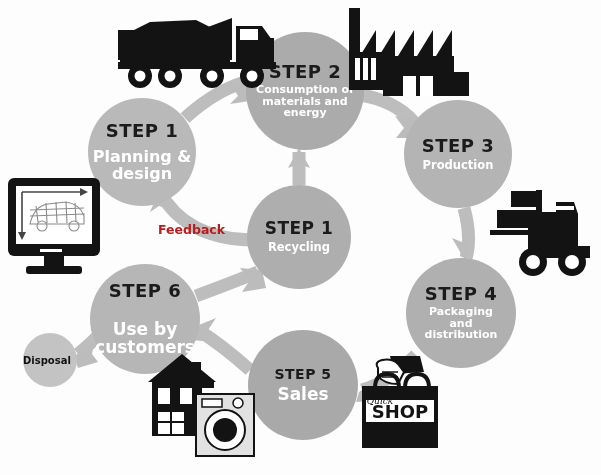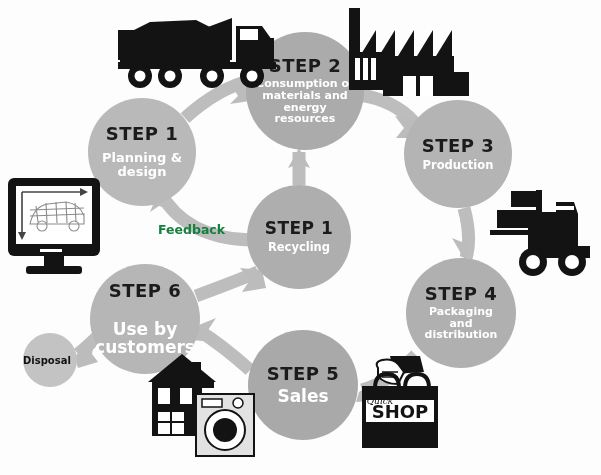--- a/index.html
+++ b/index.html
@@ -11,54 +11,54 @@
   .node{position:absolute;border-radius:50%;
         display:flex;flex-direction:column;align-items:center;justify-content:center;
         text-align:center;box-sizing:border-box;z-index:6;}
   .node .t{font-weight:bold;color:#1b1b1b;letter-spacing:.5px;line-height:1;
            font-family:"DejaVu Sans",sans-serif;}
   .node .s{color:#ffffff;font-weight:bold;line-height:1.08;
            font-family:"DejaVu Sans",sans-serif;}
 
   .n1{left:88px;top:98px;width:108px;height:108px;background:#b9b9b9;}
   .n1 .t{font-size:18px;margin-bottom:8px;}
-  .n1 .s{font-size:13px;}
+  .n1 .s{font-size:16px;}
 
   .n2{left:246px;top:32px;width:118px;height:118px;background:#ababab;}
   .n2 .t{font-size:18px;margin-bottom:3px;}
   .n2 .s{font-size:11px;}
 
   .n3{left:404px;top:100px;width:108px;height:108px;background:#b4b4b4;}
   .n3 .t{font-size:18px;margin-bottom:4px;}
   .n3 .s{font-size:11.5px;}
 
   .n4{left:406px;top:258px;width:110px;height:110px;background:#b0b0b0;align-items:center;}
   .n4 .t{font-size:18px;margin-bottom:3px;}
   .n4 .s{font-size:11px;}
 
   .n5{left:248px;top:330px;width:110px;height:110px;background:#a9a9a9;}
-  .n5 .t{font-size:18px;margin-bottom:4px;}
+  .n5 .t{font-size:14px;margin-bottom:4px;}
   .n5 .s{font-size:17px;}
 
   .n6{left:90px;top:264px;width:110px;height:110px;background:#b6b6b6;}
   .n6 .t{font-size:18px;margin-bottom:20px;}
   .n6 .s{font-size:17px;}
 
   .n7{left:247px;top:185px;width:104px;height:104px;background:#aeaeae;}
   .n7 .t{font-size:17px;margin-bottom:4px;}
   .n7 .s{font-size:11.5px;}
 
   .disposal{position:absolute;left:23px;top:333px;width:54px;height:54px;
             border-radius:50%;background:#c3c3c3;display:flex;align-items:center;
             justify-content:flex-start;z-index:6;}
   .disposal span{font-size:10px;font-weight:bold;color:#111;
                  font-family:"DejaVu Sans",sans-serif;}
 
   .feedback{position:absolute;left:158px;top:222px;z-index:7;
-            font-size:12.5px;font-weight:bold;color:#15803d;
+            font-size:12.5px;font-weight:bold;color:#b91c1c;
             font-family:"DejaVu Sans",sans-serif;}
 
   
   #arrows{position:absolute;left:0;top:0;width:601px;height:475px;z-index:3;}
   #art{position:absolute;left:0;top:0;width:601px;height:475px;z-index:8;
        pointer-events:none;}
 </style>
 </head>
 <body>
 
@@ -112,21 +112,20 @@
       <div>design</div>
     </div>
   </div>
 
   <div class="node n2">
     <div class="t">STEP 2</div>
     <div class="s">
       <div>Consumption of</div>
       <div>materials and</div>
       <div>energy</div>
-      <div>resources</div>
     </div>
   </div>
 
   <div class="node n3">
     <div class="t">STEP 3</div>
     <div class="s">
       <div>Production</div>
     </div>
   </div>
 

